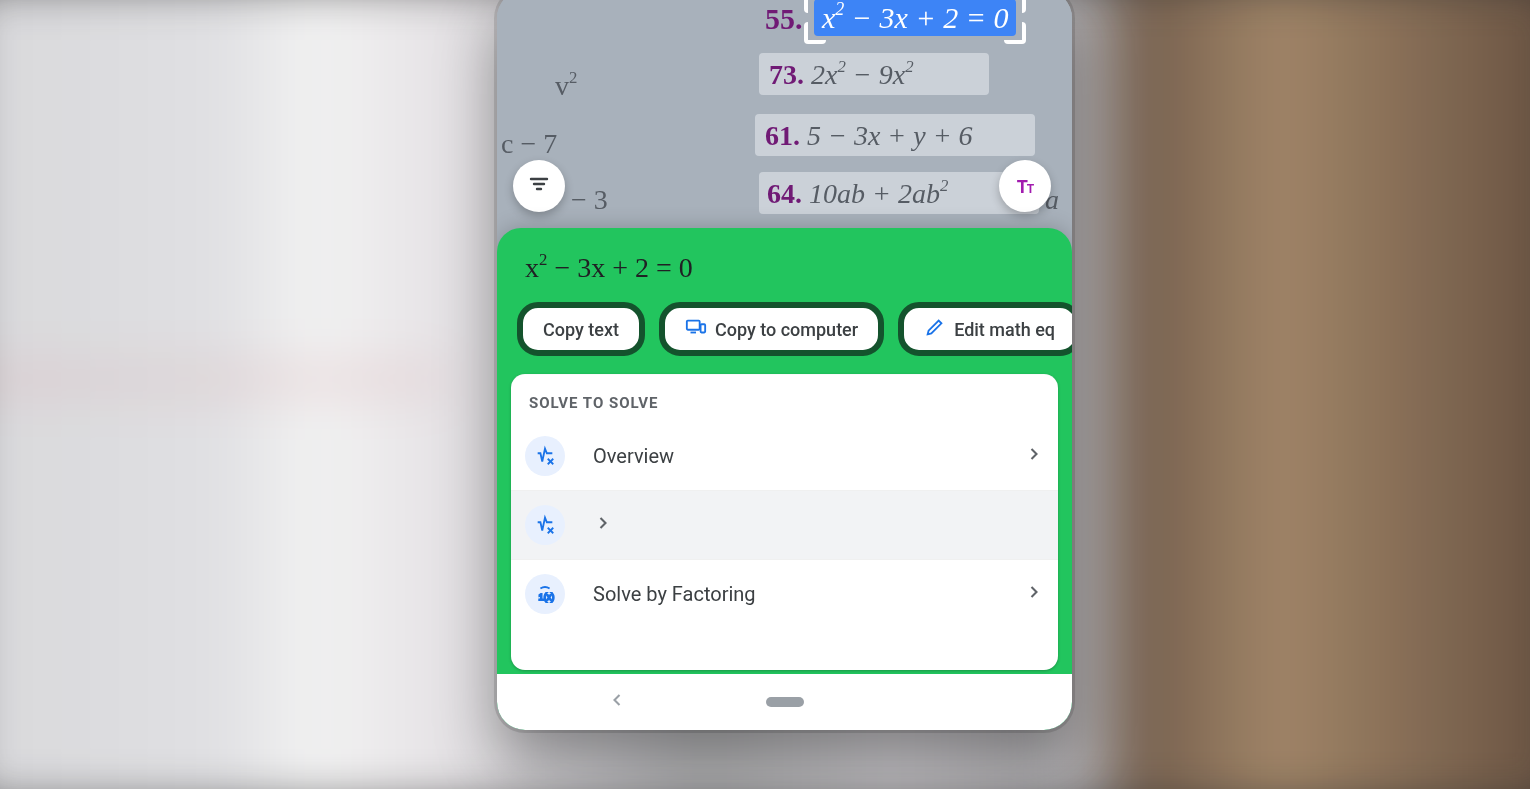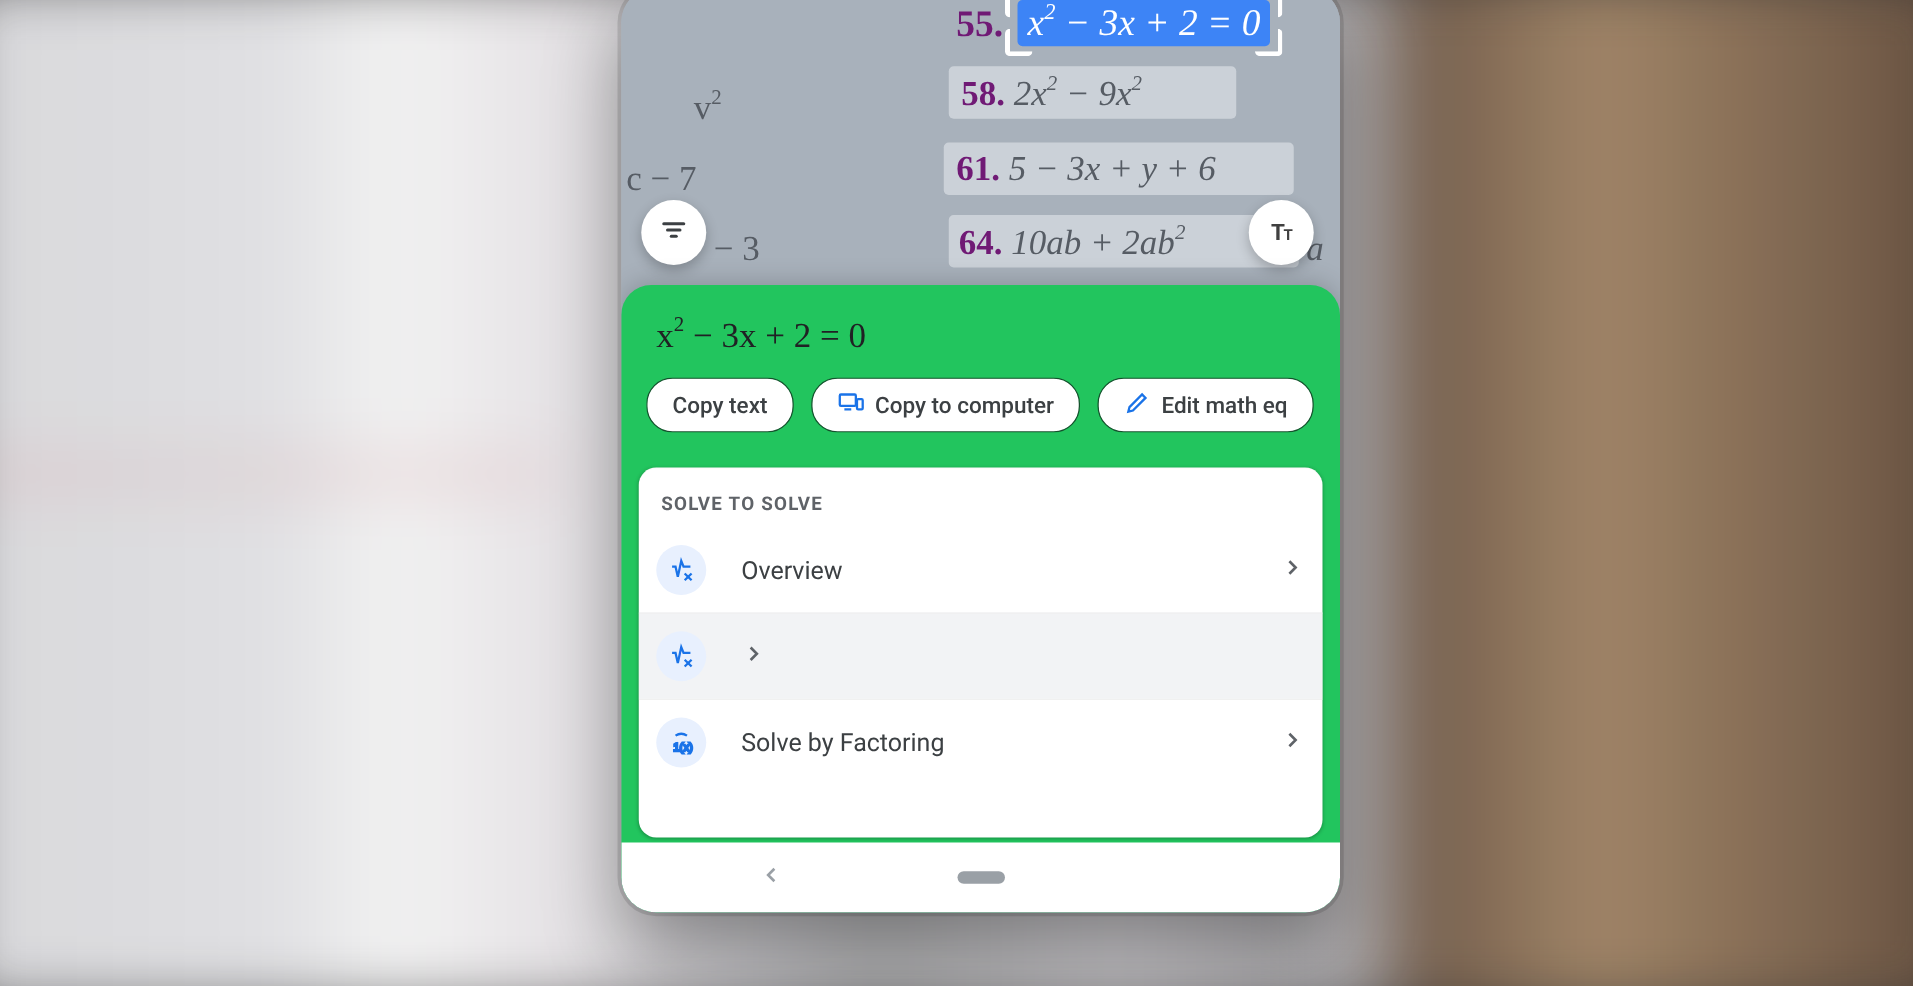--- a/index.html
+++ b/index.html
@@ -116,21 +116,21 @@
     gap:14px;
     overflow:hidden;
     white-space:nowrap;
   }
   .chip {
     display:inline-flex;
     align-items:center;
     gap:8px;
     height:42px;
     padding:0 20px;
-    border:1px solid #14532d;
+    border:6px solid #14532d;
     border-radius:21px;
     color:#3c4043;
     font-size:18px;
     font-weight:500;
     background:#fff;
     flex-shrink:0;
   }
   .chip svg { width:22px; height:22px; }
   .card {
     position:absolute;
@@ -202,21 +202,21 @@
       <span class="num">55.</span>
       <span class="selectBox" style="position:relative; left:4px; top:-1px;">
         <span class="ex">x<sup class="superscript">2</sup> − 3x + 2 = 0</span>
         <span class="corner tl" style="left:-10px; top:-8px;"></span>
         <span class="corner tr" style="right:-10px; top:-8px;"></span>
         <span class="corner bl" style="left:-10px; bottom:-8px;"></span>
         <span class="corner br" style="right:-10px; bottom:-8px;"></span>
       </span>
     </div>
     <div class="problem" style="left:272px; top:69px; font-size:28px;">
-      <span class="num">58.</span>
+      <span class="num">73.</span>
       <span class="ex">2x<sup class="superscript">2</sup> − 9x<sup class="superscript">2</sup></span>
     </div>
     <div class="problem" style="left:268px; top:130px; font-size:28px;">
       <span class="num">61.</span>
       <span class="ex">5 − 3x + y + 6</span>
     </div>
     <div class="problem" style="left:270px; top:188px; font-size:28px;">
       <span class="num">64.</span>
       <span class="ex">10ab + 2ab<sup class="superscript">2</sup></span>
     </div>
@@ -229,21 +229,21 @@
     <div class="circleBtn" style="left:16px; top:170px;">
       <span>
         <svg viewBox="0 0 24 24" width="24" height="24" fill="none" stroke="#3c4043" stroke-width="2.4" stroke-linecap="round">
           <line x1="4" y1="7" x2="20" y2="7"></line>
           <line x1="7" y1="12" x2="17" y2="12"></line>
           <line x1="10" y1="17" x2="14" y2="17"></line>
         </svg>
       </span>
     </div>
     <div class="circleBtn" style="left:502px; top:170px;">
-      <span style="font-weight:700; font-size:18px; color:#404040; letter-spacing:-1px;">
+      <span style="font-weight:700; font-size:18px; color:#a21caf; letter-spacing:-1px;">
         T<span style="font-size:12px;">T</span>
       </span>
     </div>
   </div>
 
   <div class="sheet">
     <div class="equation">x<sup class="superscript">2</sup> − 3x + 2 = 0</div>
 
     <div class="chips">
       <div class="chip">

